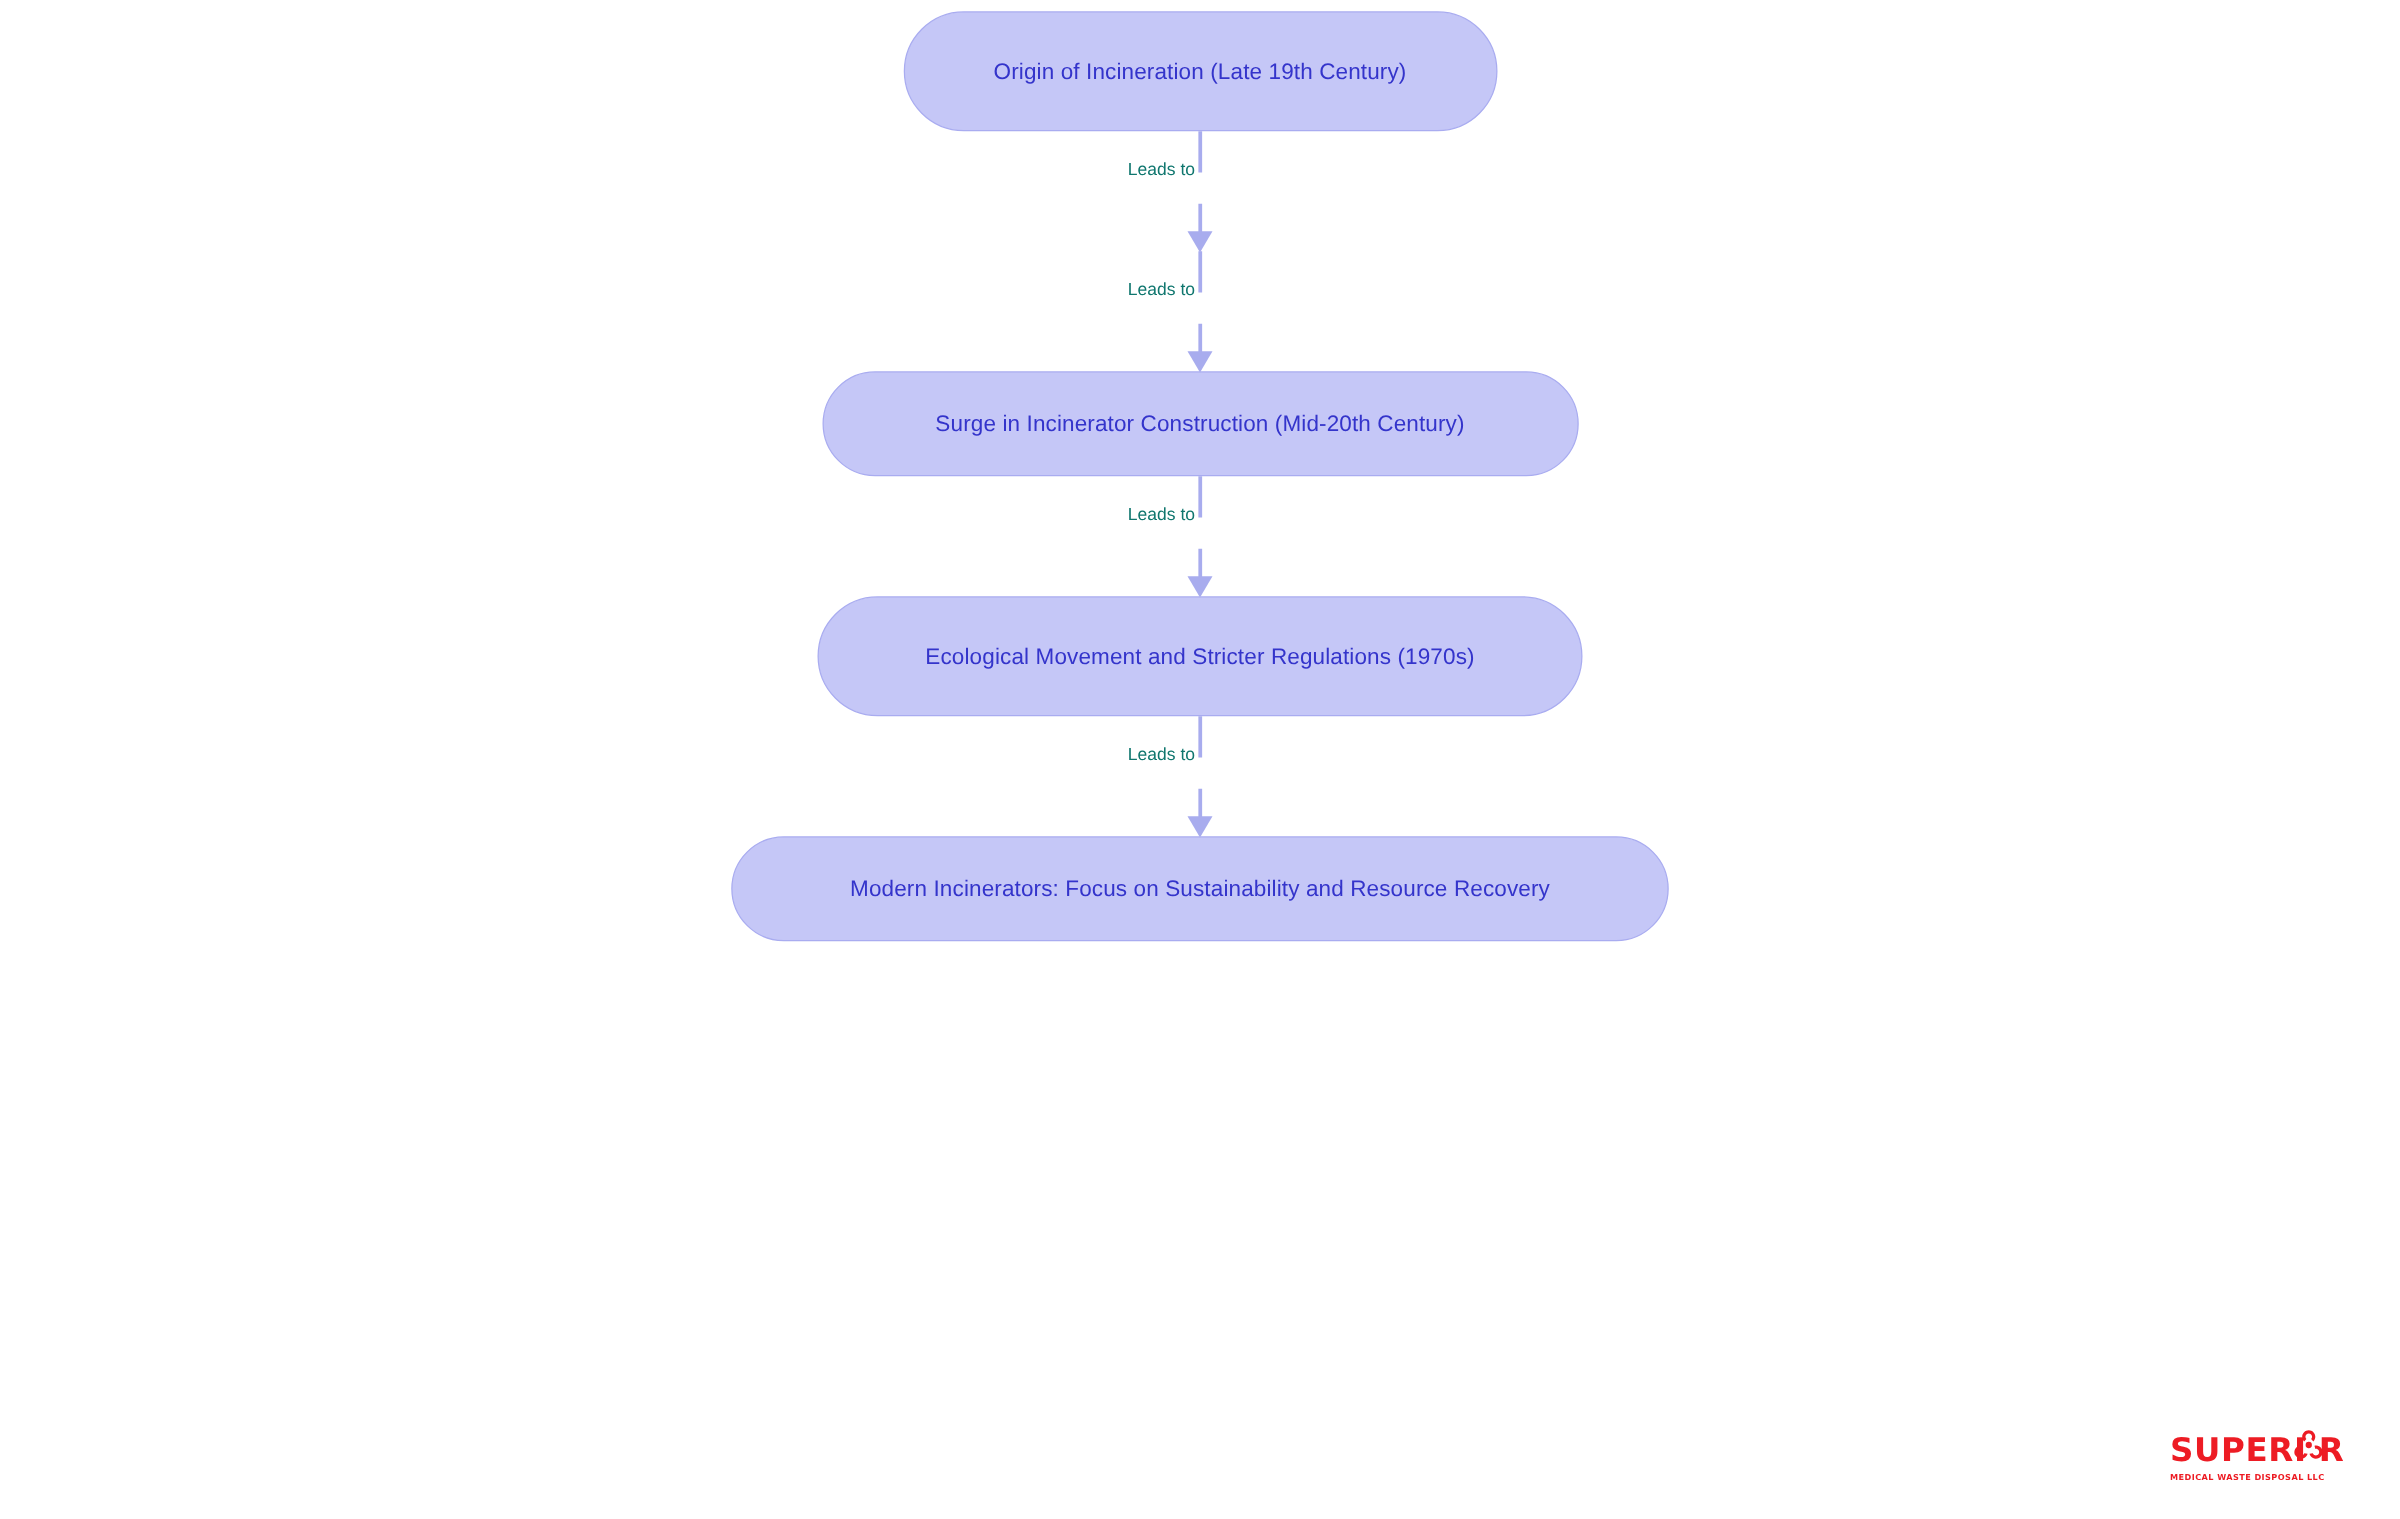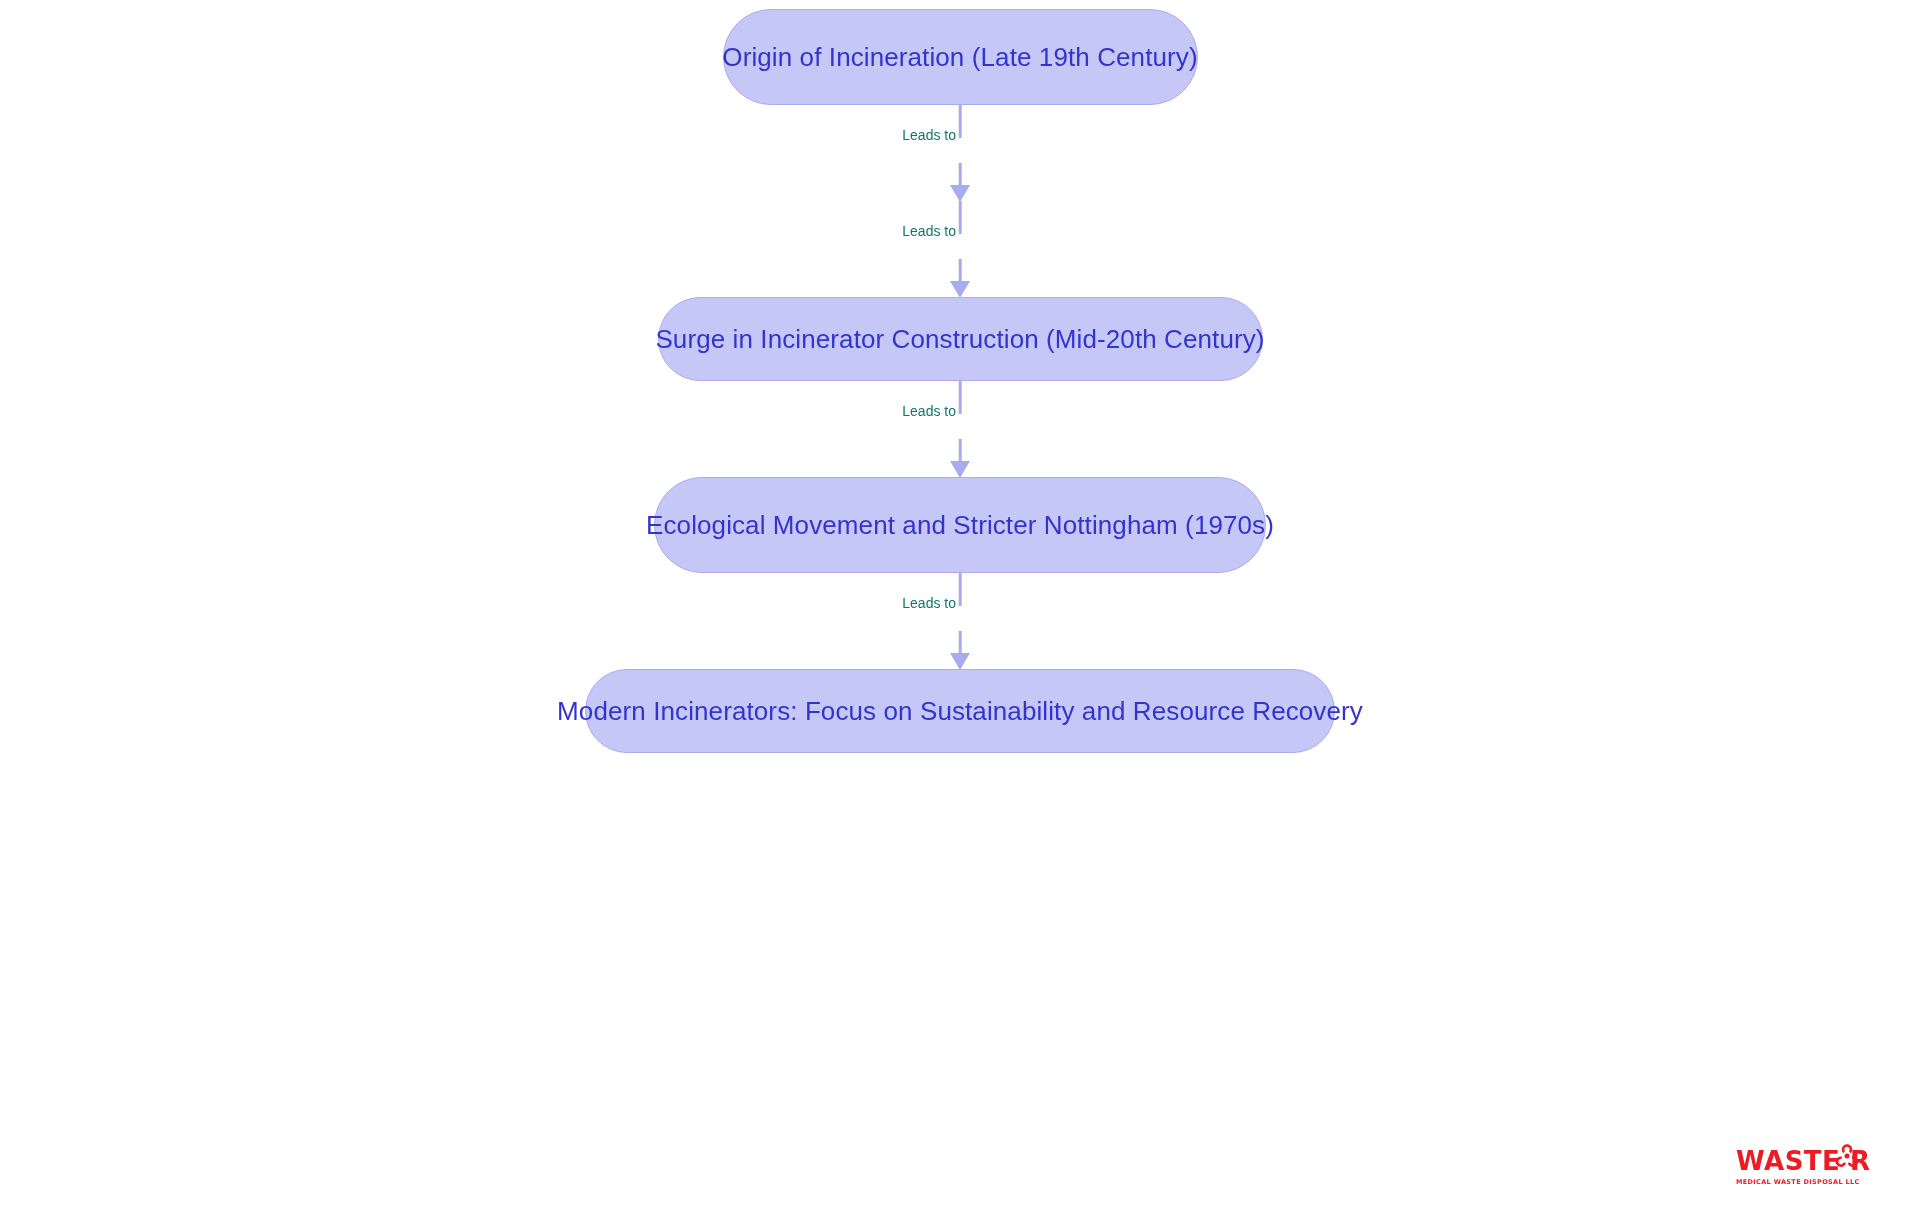--- a/index.html
+++ b/index.html
@@ -29,21 +29,21 @@
     flex-direction:column;
     align-items:center;
   }
 
   
   .node {
     background:#c5c7f7;
     border:1.6px solid #a9acf0;
     border-radius:48px;
     color:#3434cb;
-    font-size:26px;
+    font-size:18px;
     font-weight:400;
     letter-spacing:.1px;
     display:flex;
     align-items:center;
     justify-content:center;
     text-align:center;
     white-space:nowrap;
     padding:0 40px;
   }
 
@@ -158,35 +158,35 @@
 
     <div class="node node-3">Surge in Incinerator Construction (Mid-20th Century)</div>
 
     <div class="connector">
       <span class="stem-top"></span>
       <span class="edge-label">Leads to</span>
       <span class="stem-bottom"></span>
       <span class="arrowhead"></span>
     </div>
 
-    <div class="node node-4">Ecological Movement and Stricter Nottingham (1970s)</div>
+    <div class="node node-4">Ecological Movement and Stricter Regulations (1970s)</div>
 
     <div class="connector">
       <span class="stem-top"></span>
       <span class="edge-label">Leads to</span>
       <span class="stem-bottom"></span>
       <span class="arrowhead"></span>
     </div>
 
     <div class="node node-5">Modern Incinerators: Focus on Sustainability and Resource Recovery</div>
 
   </div>
 
   <div class="watermark">
-    <div class="wm-word">WASTE R</div>
+    <div class="wm-word">SUPERI R</div>
     <svg class="wm-biohazard" viewBox="0 0 64 64">
       <g fill="#ed1c24">
         <circle cx="32" cy="32" r="6.2"></circle>
         <path d="M32 3c-7.1 0-12.9 5.8-12.9 12.9 0 3.6 1.5 6.9 3.9 9.2l4.3-5.1c-1.1-1.1-1.8-2.5-1.8-4.1 0-3.6 2.9-6.5 6.5-6.5s6.5 2.9 6.5 6.5c0 1.6-.7 3-1.8 4.1l4.3 5.1c2.4-2.3 3.9-5.6 3.9-9.2C44.9 8.8 39.1 3 32 3z"></path>
         <path d="M6.2 52.5c3.5 6.1 11.4 8.2 17.5 4.7 3.1-1.8 5.2-4.7 6-7.9l-6.5-1.2c-.4 1.5-1.4 2.8-2.8 3.6-3.1 1.8-7.1.7-8.9-2.4-1.8-3.1-.7-7.1 2.4-8.9 1.4-.8 3-1 4.4-.6l1.6-6.4c-3.2-.8-6.7-.4-9.8 1.4-6.1 3.5-8.2 11.5-4.7 17.7z"></path>
         <path d="M57.8 52.5c3.5-6.2 1.4-14.2-4.7-17.7-3.1-1.8-6.6-2.2-9.8-1.4l1.6 6.4c1.4-.4 3-.2 4.4.6 3.1 1.8 4.2 5.8 2.4 8.9-1.8 3.1-5.8 4.2-8.9 2.4-1.4-.8-2.4-2.1-2.8-3.6l-6.5 1.2c.8 3.2 2.9 6.1 6 7.9 6.1 3.5 14 1.4 17.5-4.7z"></path>
       </g>
     </svg>
     <div class="wm-sub">MEDICAL WASTE DISPOSAL LLC</div>
   </div>

